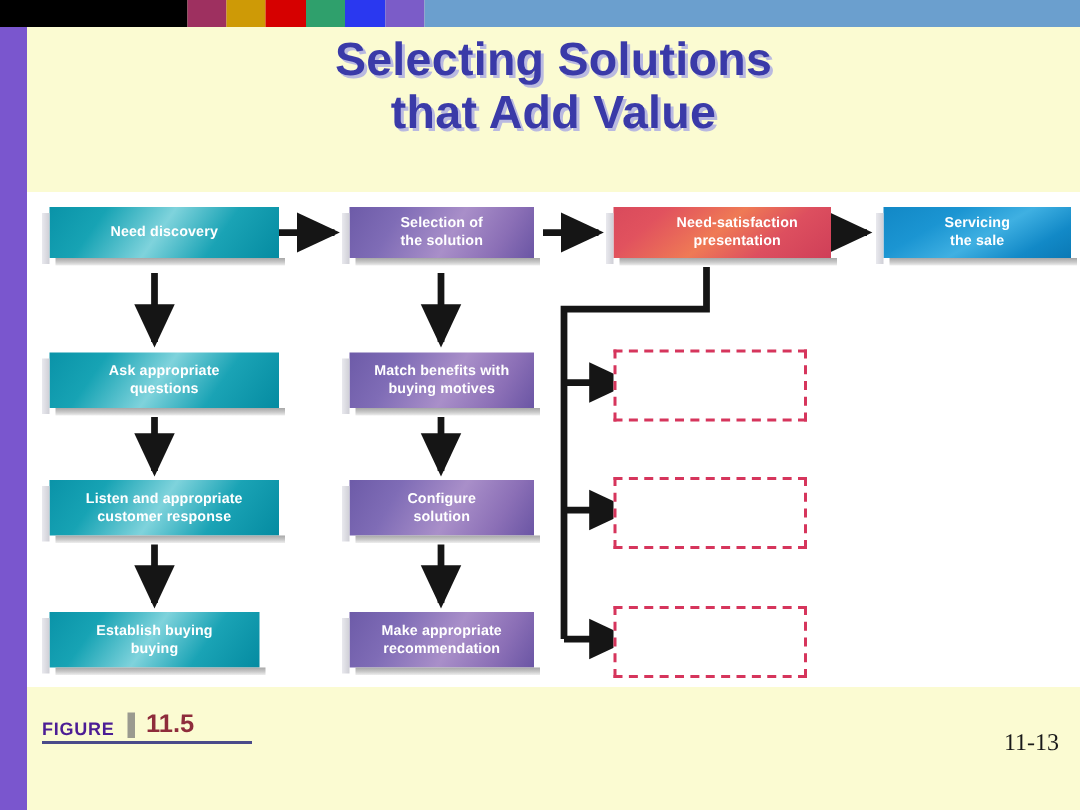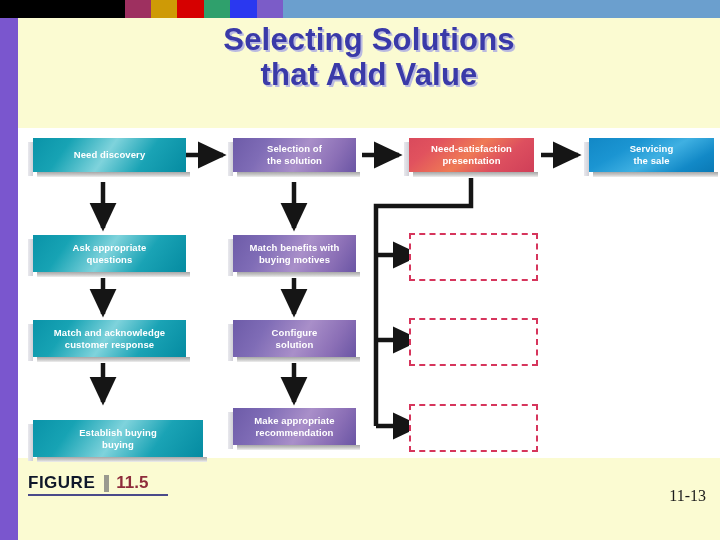--- a/index.html
+++ b/index.html
@@ -54,21 +54,21 @@
 
   
   .dashbox{position:absolute;border:2px dashed #d6355c;background:#ffffff;z-index:4;}
 
   
   .arrows{position:absolute;left:0;top:0;width:702px;height:330px;z-index:3;}
 
   
   .figwrap{position:absolute;left:28px;top:473px;z-index:6;}
   .figrow{display:flex;align-items:flex-end;gap:0px;}
-  .figword{color:#0f172a;font-size:17px;font-weight:bold;letter-spacing:0.5px;}
+  .figword{color:#4c1d95;font-size:12px;font-weight:bold;letter-spacing:0.5px;}
   .figbar{width:5px;height:17px;background:#9a9a8f;margin:0 7px 1px 9px;}
   .fignum{color:#8E2C3B;font-size:17px;font-weight:bold;}
   .figrule{width:140px;height:2px;background:#4a4a8a;margin-top:1px;}
 
   .pagenum{position:absolute;right:14px;top:487px;color:#1a1a1a;
            font-family:"Liberation Serif", serif;font-size:16px;z-index:6;}
 </style>
 </head>
 <body>
 
@@ -127,26 +127,26 @@
     </div>
 
     <div class="box teal" style="left:15px;top:10px;width:153px;height:34px;">
       <div class="inner">
         <span>Need discovery</span>
       </div>
     </div>
 
     <div class="box teal" style="left:15px;top:192px;width:153px;height:37px;">
       <div class="inner">
-        <span>Match and acknowledge</span><br>
+        <span>Listen and appropriate</span><br>
         <span>customer response</span>
       </div>
     </div>
 
-    <div class="box teal" style="left:15px;top:280px;width:170px;height:37px;margin-top:12px;">
+    <div class="box teal" style="left:15px;top:280px;width:140px;height:37px;">
       <div class="inner">
         <span>Establish buying</span><br>
         <span>buying</span>
       </div>
     </div>
 
     <div class="box purple" style="left:215px;top:10px;width:123px;height:34px;">
       <div class="inner">
         <span>Selection of</span><br>
         <span>the solution</span>
@@ -167,21 +167,21 @@
       </div>
     </div>
 
     <div class="box purple" style="left:215px;top:192px;width:123px;height:37px;">
       <div class="inner">
         <span>Configure</span><br>
         <span>solution</span>
       </div>
     </div>
 
-    <div class="box red" style="left:391px;top:10px;width:125px;height:34px;">
+    <div class="box red" style="left:391px;top:10px;width:125px;height:34px;padding-left:20px;">
       <div class="inner">
         <span>Need-satisfaction</span><br>
         <span>presentation</span>
       </div>
     </div>
 
     <div class="dashbox" style="left:391px;top:105px;width:125px;height:44px;">
       <span></span>
     </div>
 

